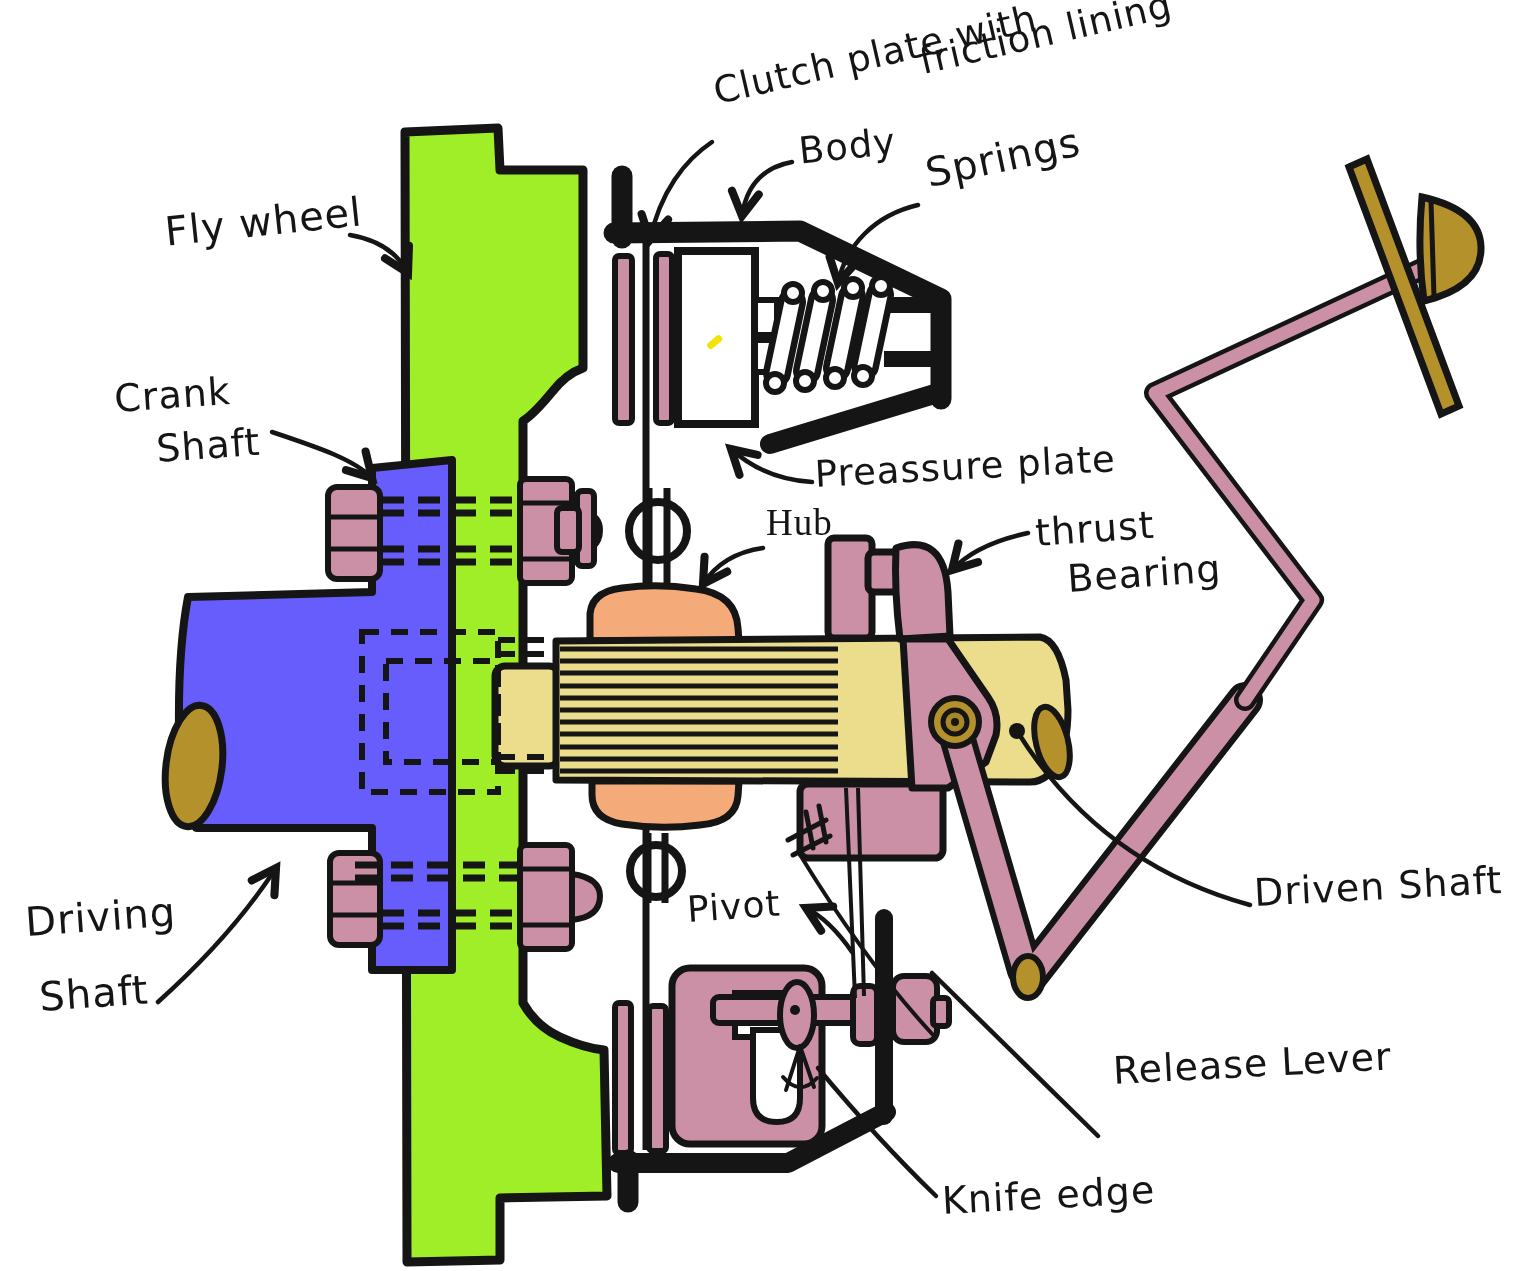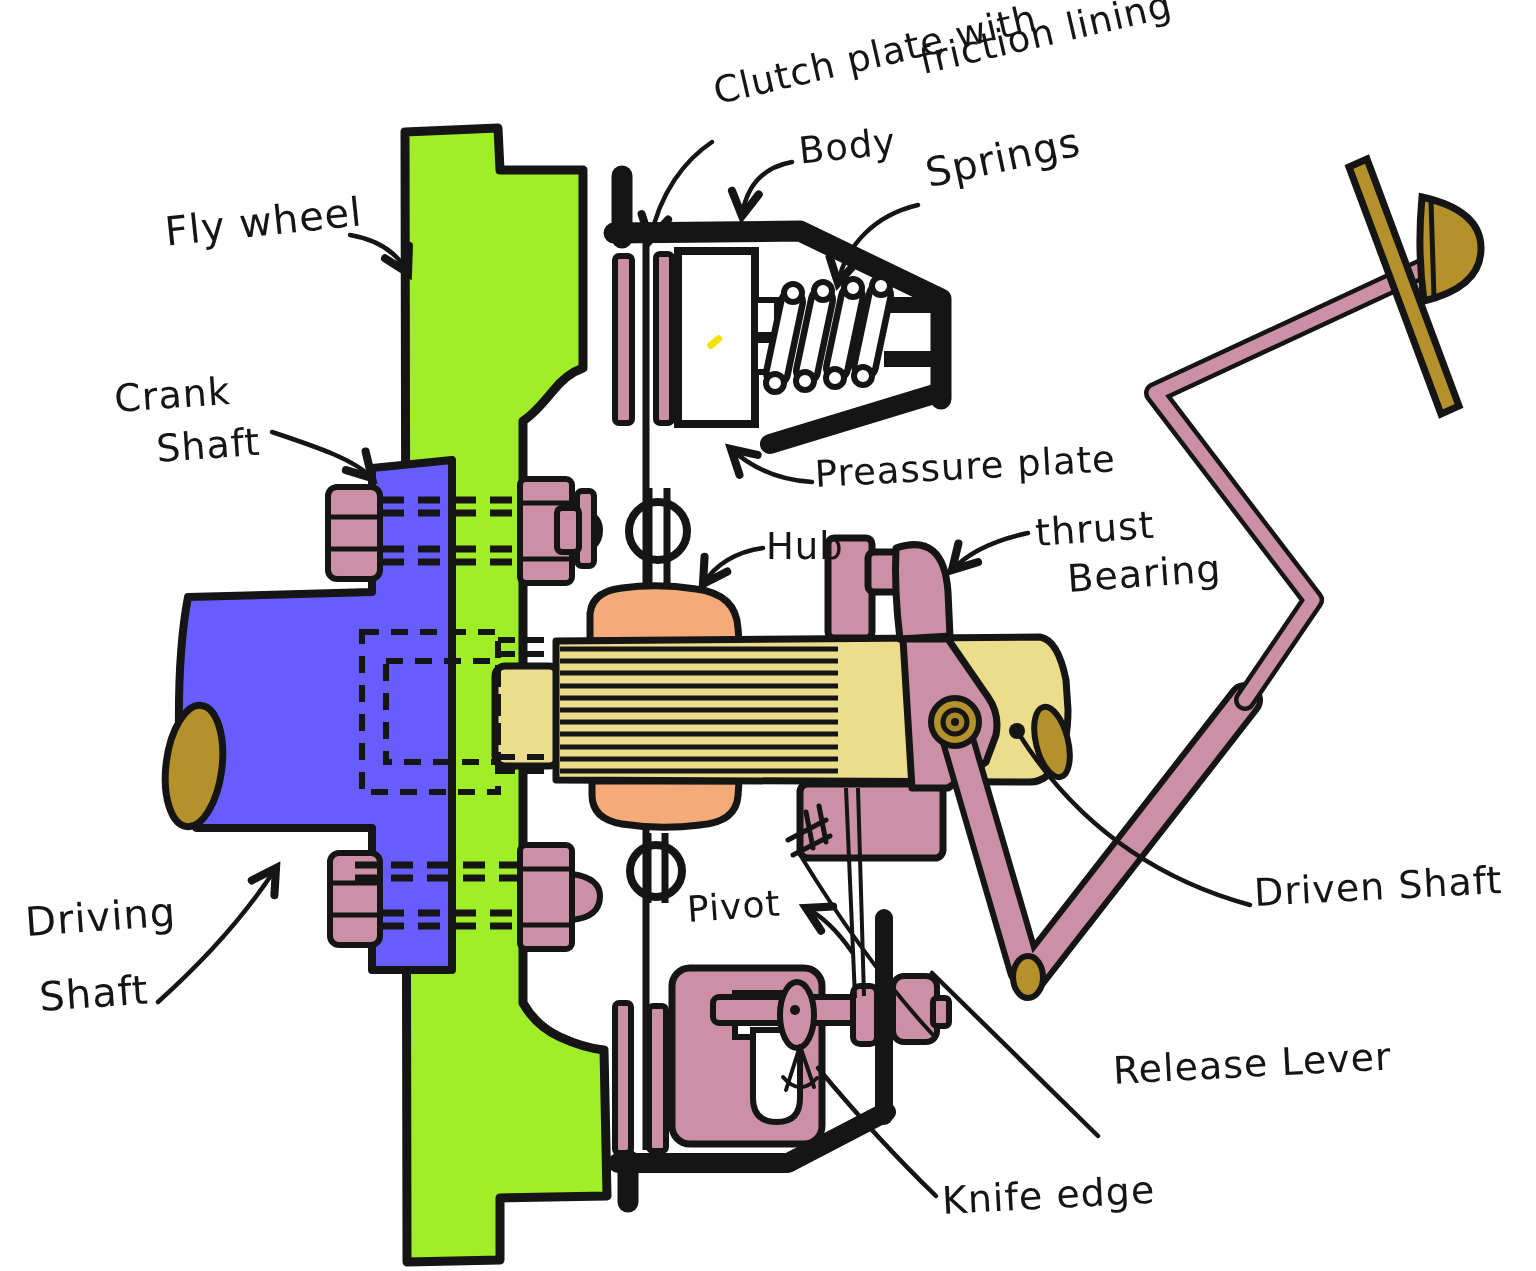--- a/index.html
+++ b/index.html
@@ -222,21 +222,21 @@
 </svg>
 
 <div class="lbl" style="left:710px;top:74px;font-size:37px;transform:rotate(-13deg);">Clutch plate with</div>
 <div class="lbl" style="left:916px;top:44px;font-size:37px;transform:rotate(-13deg);">friction lining</div>
 <div class="lbl" style="left:797px;top:133px;font-size:37px;transform:rotate(-6deg);">Body</div>
 <div class="lbl" style="left:922px;top:154px;font-size:40px;transform:rotate(-12deg);">Springs</div>
 <div class="lbl" style="left:163px;top:212px;font-size:40px;transform:rotate(-6deg);">Fly wheel</div>
 <div class="lbl" style="left:113px;top:380px;font-size:38px;transform:rotate(-4deg);">Crank</div>
 <div class="lbl" style="left:155px;top:430px;font-size:38px;transform:rotate(-4deg);">Shaft</div>
 <div class="lbl" style="left:814px;top:456px;font-size:37px;transform:rotate(-3deg);">Preassure plate</div>
-<div class="lbl" style="left:766px;top:528px;font-size:37px;">Hub</div>
+<div class="lbl" style="left:766px;top:504px;font-size:37px;font-family:Liberation Serif, serif;">Hub</div>
 <div class="lbl" style="left:1034px;top:514px;font-size:38px;transform:rotate(-4deg);">thrust</div>
 <div class="lbl" style="left:1066px;top:560px;font-size:38px;transform:rotate(-4deg);">Bearing</div>
 <div class="lbl" style="left:24px;top:902px;font-size:40px;transform:rotate(-4deg);">Driving</div>
 <div class="lbl" style="left:38px;top:977px;font-size:40px;transform:rotate(-4deg);">Shaft</div>
 <div class="lbl" style="left:1253px;top:874px;font-size:38px;transform:rotate(-3deg);">Driven Shaft</div>
 <div class="lbl" style="left:686px;top:892px;font-size:36px;transform:rotate(-4deg);">Pivot</div>
 <div class="lbl" style="left:1112px;top:1052px;font-size:38px;transform:rotate(-3deg);">Release Lever</div>
 <div class="lbl" style="left:941px;top:1182px;font-size:38px;transform:rotate(-3deg);">Knife edge</div>
 
 </div>

